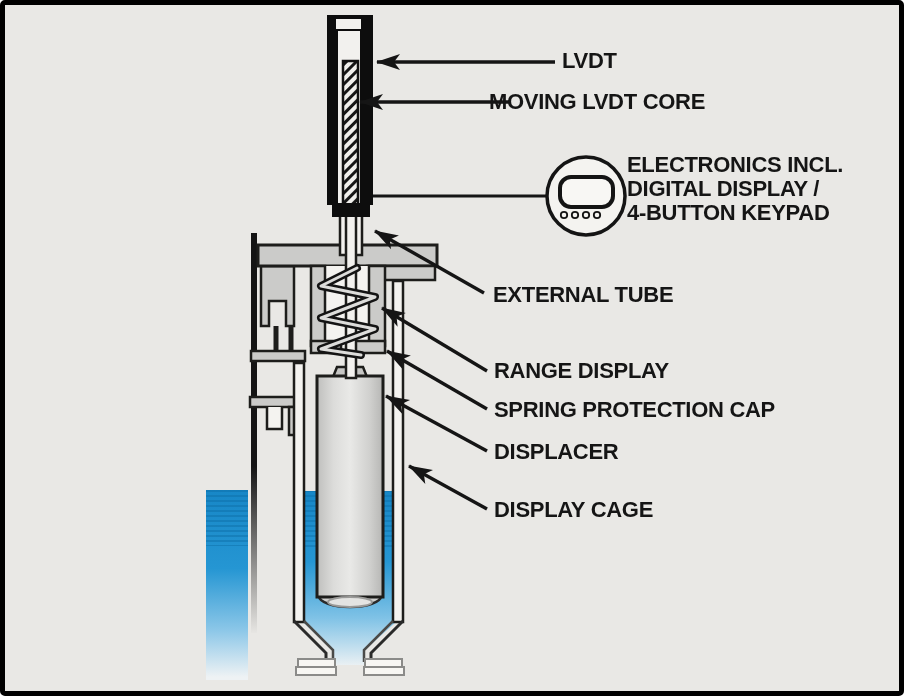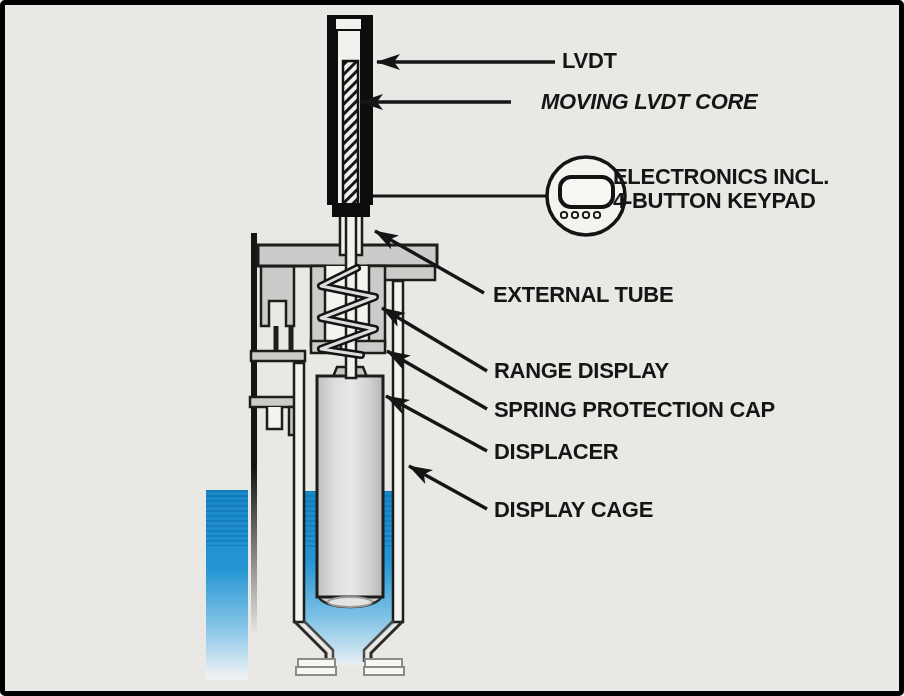--- a/index.html
+++ b/index.html
@@ -162,24 +162,25 @@
       <line x1="506" y1="97" x2="355" y2="97" marker-end="url(#ah)"></line>
       <line x1="479" y1="288" x2="370" y2="226" marker-end="url(#ah)"></line>
       <line x1="482" y1="366" x2="377" y2="303" marker-end="url(#ah)"></line>
       <line x1="482" y1="404" x2="382" y2="346" marker-end="url(#ah)"></line>
       <line x1="482" y1="446" x2="381" y2="391" marker-end="url(#ah)"></line>
       <line x1="482" y1="504" x2="404" y2="461" marker-end="url(#ah)"></line>
     </g>
   </svg>
 
   <div class="lbl" style="left:557px;top:45px;">LVDT</div>
-  <div class="lbl" style="left:536px;top:86px;font-style:italic;">MOVING LVDT CORE</div>
+  <div class="lbl" style="left:484px;top:86px;">MOVING LVDT CORE</div>
 
-  <div class="lbl lbl-block" style="left:608px;top:148px;margin-top:12px;">
+  <div class="lbl lbl-block" style="left:622px;top:148px;">
     <div>ELECTRONICS INCL.</div>
+    <div>DIGITAL DISPLAY /</div>
     <div>4-BUTTON KEYPAD</div>
   </div>
 
   <div class="lbl" style="left:488px;top:279px;">EXTERNAL TUBE</div>
   <div class="lbl" style="left:489px;top:355px;">RANGE DISPLAY</div>
   <div class="lbl" style="left:489px;top:394px;">SPRING PROTECTION CAP</div>
   <div class="lbl" style="left:489px;top:436px;">DISPLACER</div>
   <div class="lbl" style="left:489px;top:494px;">DISPLAY CAGE</div>
 
 </div>

